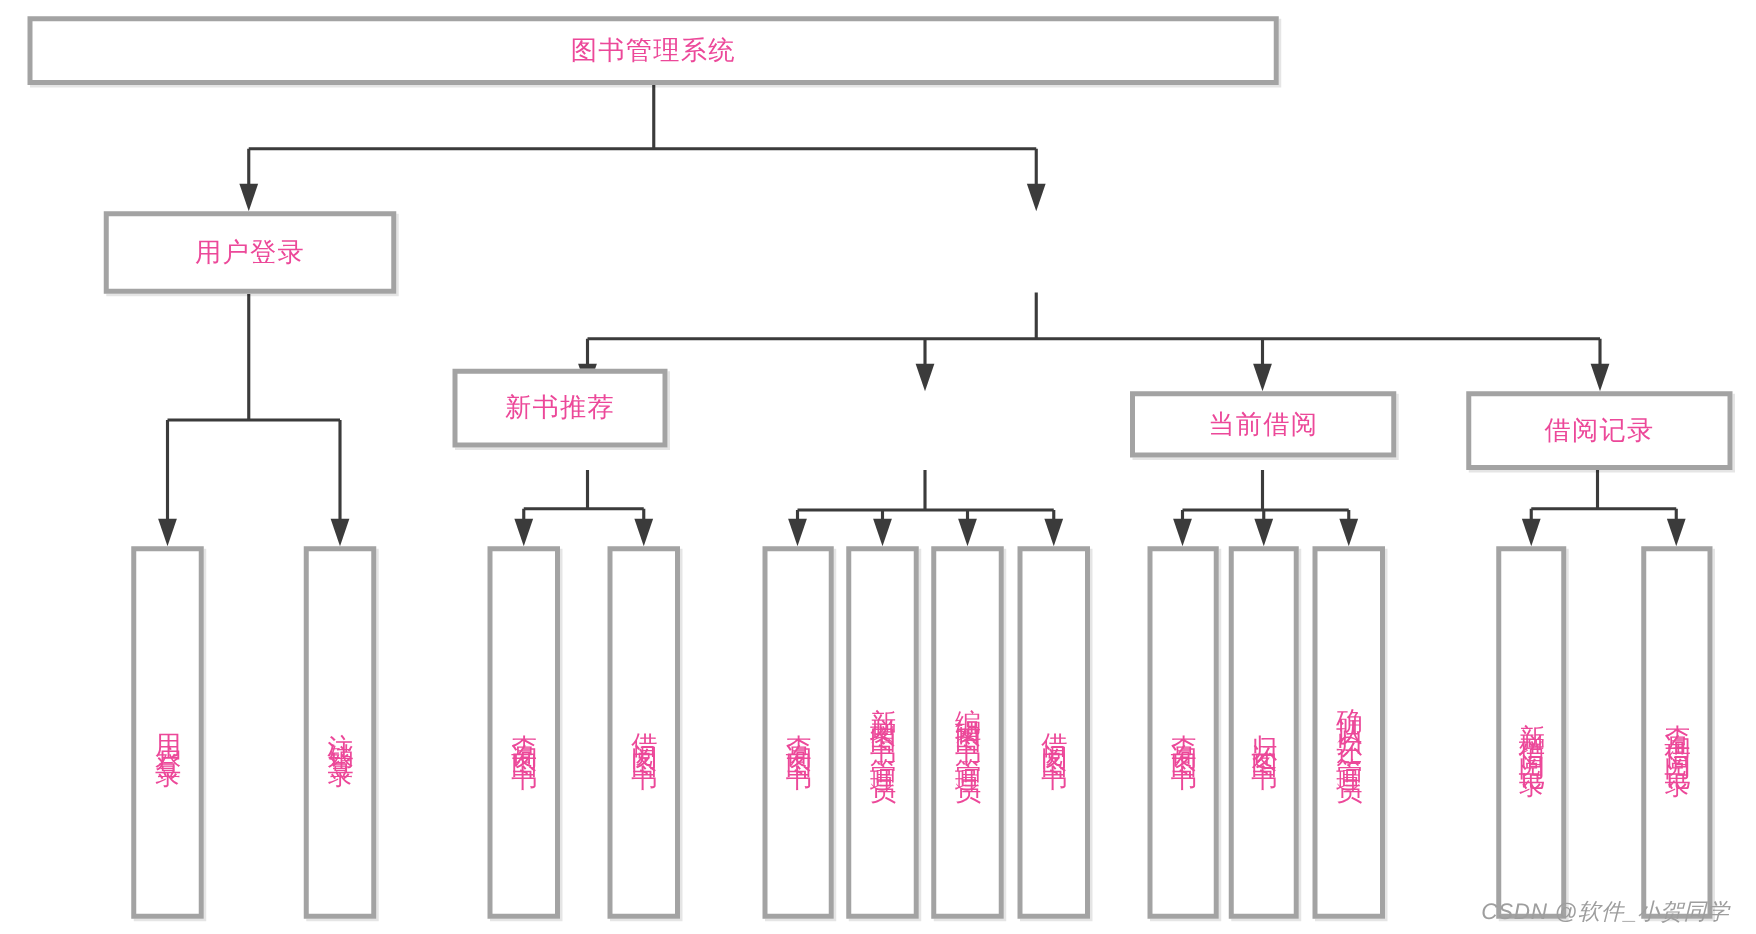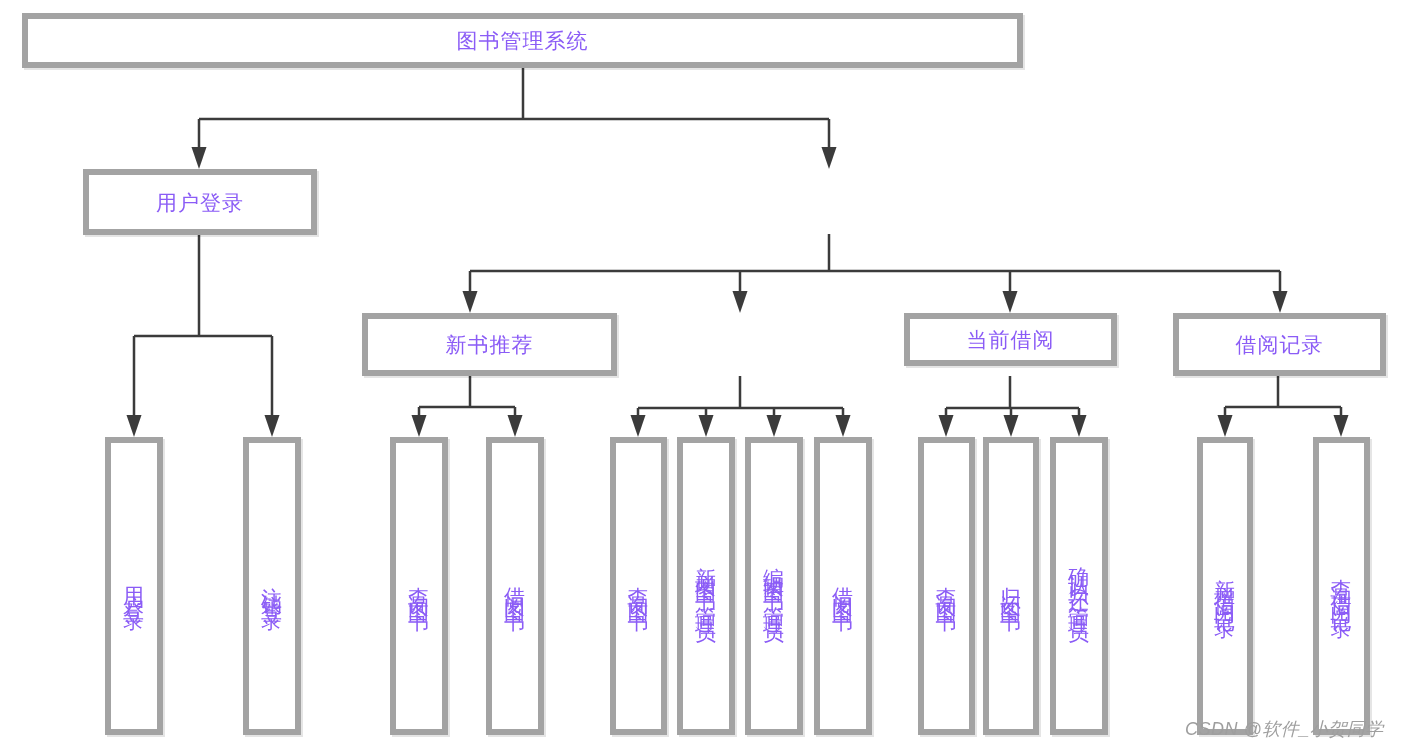--- a/index.html
+++ b/index.html
@@ -3,21 +3,21 @@
 <meta charset="utf-8">
 <style>
   html,body{margin:0;padding:0;background:#fff;}
   #canvas{
     position:relative;width:1405px;height:747px;background:#fff;overflow:hidden;
     font-family:"Liberation Sans","DejaVu Sans",sans-serif;
   }
   #wires{position:absolute;left:0;top:0;z-index:0;}
   .node{
     position:absolute;box-sizing:border-box;background:#fff;
-    border:6px solid #a3a3a3;color:#8b5cf6;z-index:1;
+    border:4px solid #a3a3a3;color:#ec4899;z-index:1;
     display:flex;align-items:center;justify-content:center;
     box-shadow:2px 2px 0 rgba(0,0,0,0.10);
     line-height:1;
   }
   .hlabel{font-size:21px;letter-spacing:1px;white-space:nowrap;}
   .leaf .vtext{
     writing-mode:vertical-rl;text-orientation:mixed;
     font-size:21px;letter-spacing:8px;white-space:nowrap;
   }
   #watermark{
@@ -64,21 +64,21 @@
   </svg>
 
   <div class="node" style="left:22px;top:13px;width:1001px;height:55px">
     <span class="hlabel">图书管理系统</span>
   </div>
 
   <div class="node" style="left:83px;top:169px;width:234px;height:66px">
     <span class="hlabel">用户登录</span>
   </div>
 
-  <div class="node" style="left:362px;top:313px;width:255px;height:63px">
+  <div class="node" style="left:362px;top:295px;width:172px;height:63px">
     <span class="hlabel">新书推荐</span>
   </div>
   <div class="node" style="left:904px;top:313px;width:213px;height:53px">
     <span class="hlabel">当前借阅</span>
   </div>
   <div class="node" style="left:1173px;top:313px;width:213px;height:63px">
     <span class="hlabel">借阅记录</span>
   </div>
 
   <div class="node leaf" style="left:105px;top:437px;width:58px;height:298px">

